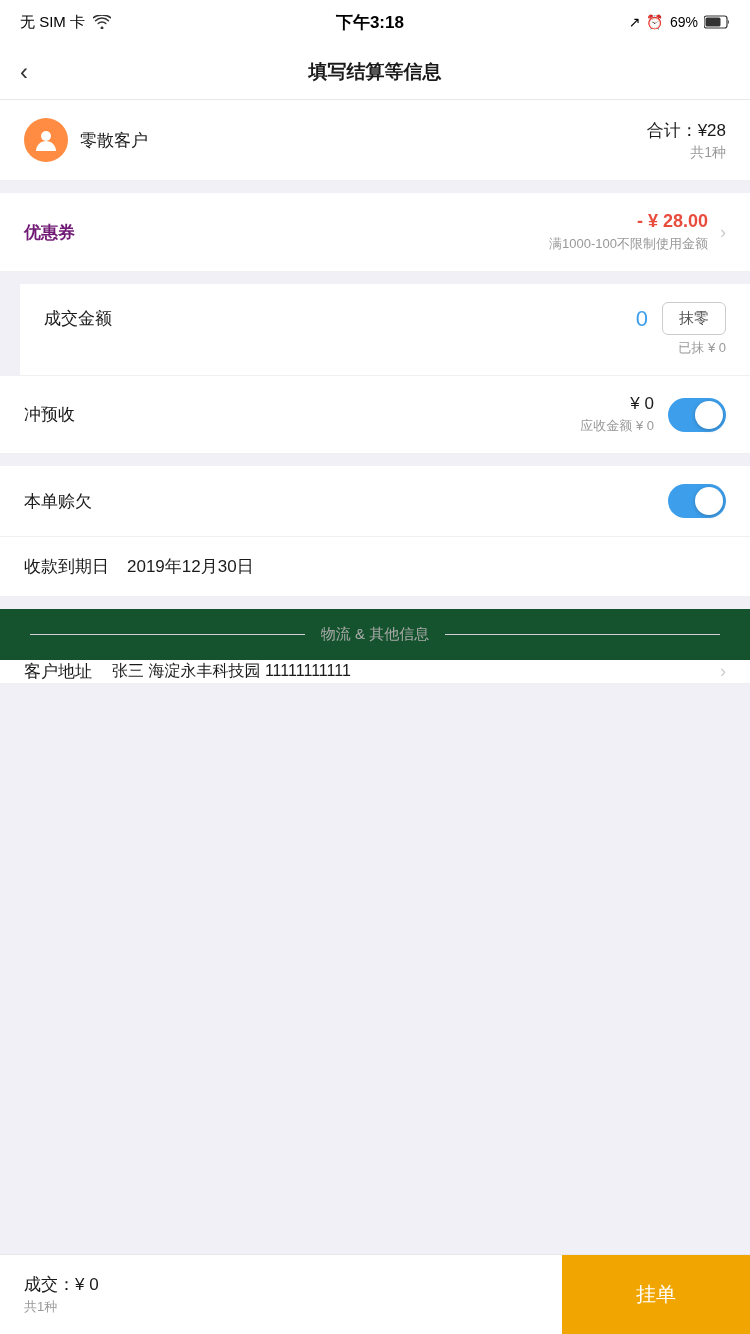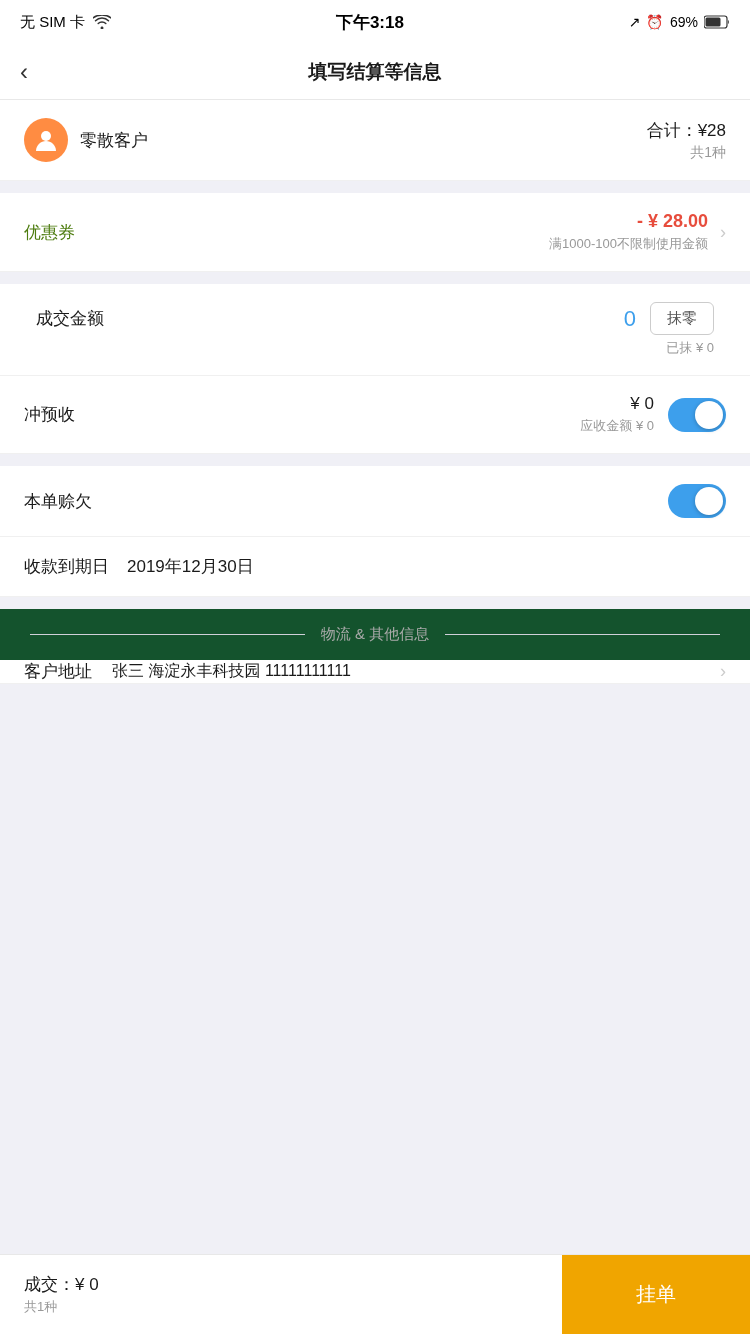--- a/index.html
+++ b/index.html
@@ -109,22 +109,22 @@
     .row {
       background: #fff;
       padding: 18px 24px;
       display: flex;
       align-items: center;
       justify-content: space-between;
       border-bottom: 1px solid #f0f0f0;
     }
     .row-label {
       font-size: 17px;
-      color: #4d7c0f;
-      font-weight: 400;
+      color: #701a75;
+      font-weight: 700;
     }
     .row-right {
       display: flex;
       align-items: center;
       gap: 12px;
       text-align: right;
     }
     .row-value-red {
       font-size: 18px;
       color: #e74c3c;
@@ -136,22 +136,23 @@
       margin-top: 3px;
     }
     .chevron-right {
       color: #ccc;
       font-size: 18px;
     }
 
     
     .deal-amount-section {
       background: #fff;
-      padding: 18px 36px;
-      border-bottom: 1px solid #f0f0f0;
+      padding: 18px 24px;
+      border-bottom: 1px solid #f0f0f0;
+      margin-left: 20px;
     }
     .deal-amount-top {
       display: flex;
       align-items: center;
       justify-content: space-between;
     }
     .deal-amount-label {
       font-size: 17px;
       color: #1a1a1a;
     }

